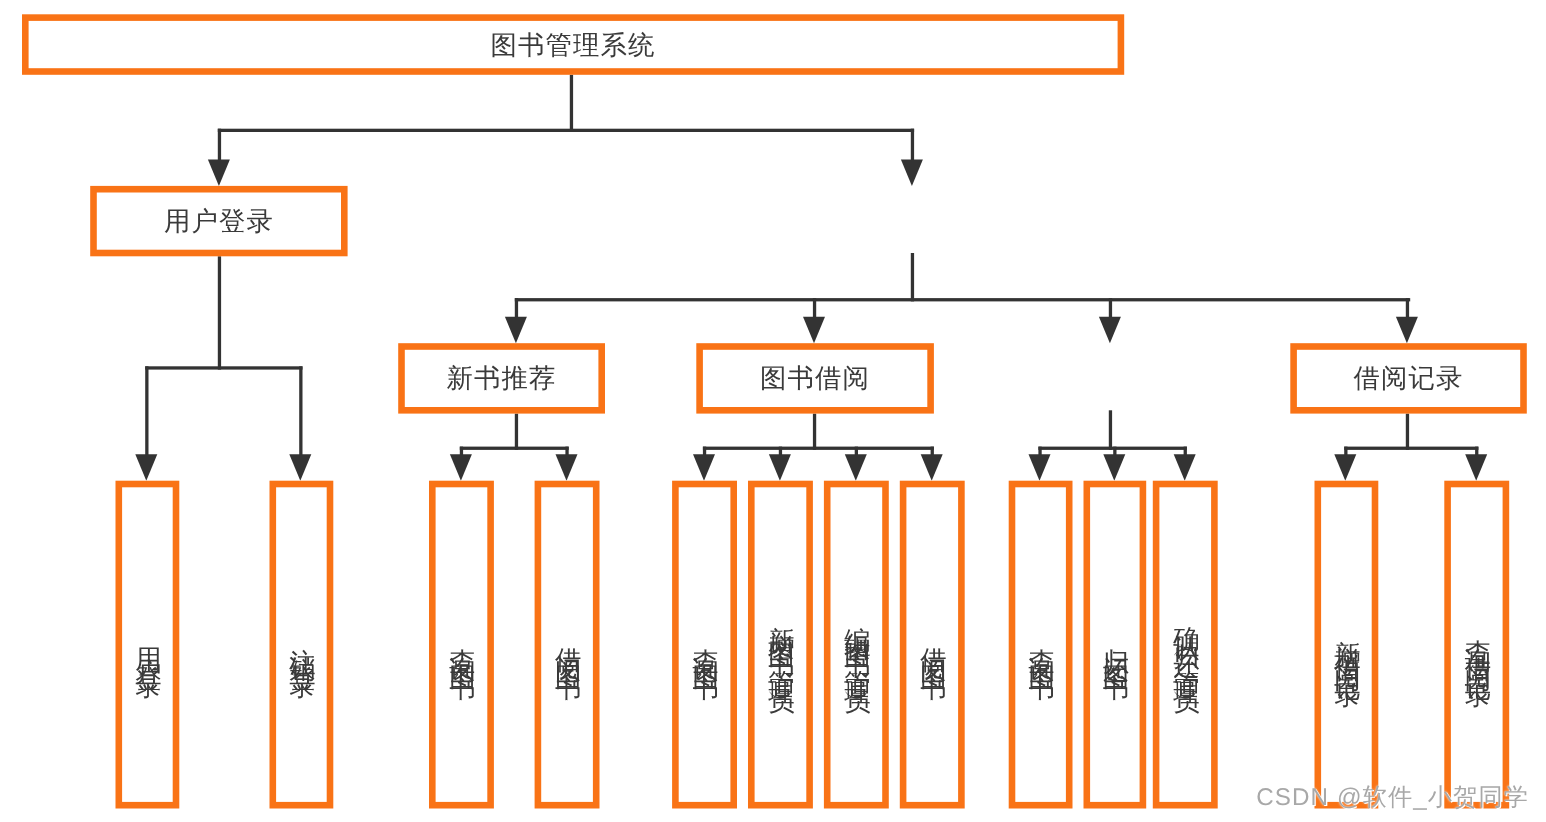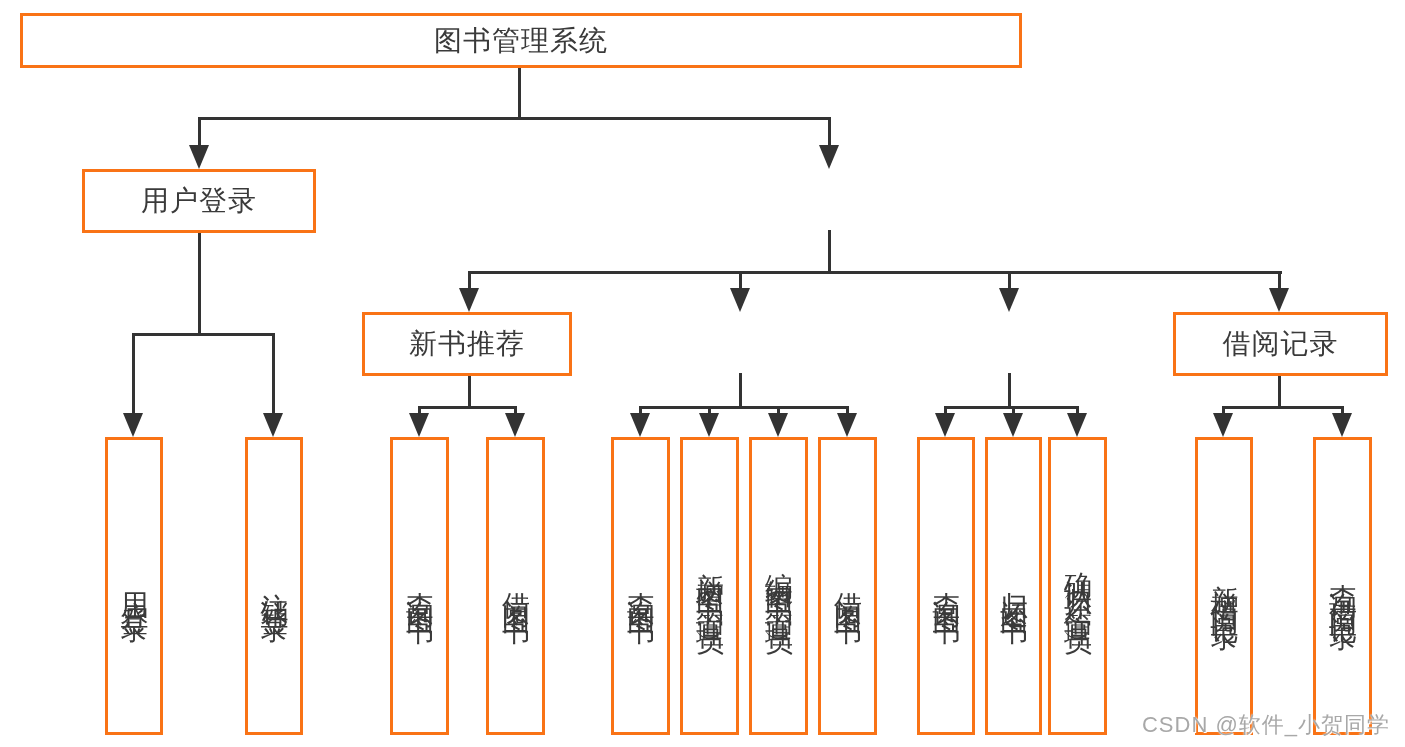--- a/index.html
+++ b/index.html
@@ -1,22 +1,22 @@
 <!DOCTYPE html>
 <html><head>
 <meta charset="utf-8">
 <style>
   html,body{margin:0;padding:0;background:#ffffff;}
   .stage{
     position:relative;width:1405px;height:747px;background:#ffffff;overflow:hidden;
     font-family:"Liberation Sans","DejaVu Sans",sans-serif;color:#3a3a3a;
   }
   .box{
-    position:absolute;box-sizing:border-box;border:3px solid #f97316;background:#ffffff;
-    display:flex;align-items:center;justify-content:center;font-size:28px;
+    position:absolute;box-sizing:border-box;border:6px solid #f97316;background:#ffffff;
+    display:flex;align-items:center;justify-content:center;font-size:24px;
     letter-spacing:1px;color:#3a3a3a;z-index:2;
   }
   .vbox span{
     writing-mode:vertical-rl;letter-spacing:8px;line-height:1;display:block;
   }
   .vl{position:absolute;width:3px;background:#333333;z-index:1;}
   .hl{position:absolute;height:3px;background:#333333;z-index:1;}
   .arr{
     position:absolute;width:0;height:0;z-index:1;
     border-left:10px solid transparent;border-right:10px solid transparent;
@@ -58,22 +58,25 @@
   <div class="hl" style="left:468px;top:271px;width:814px"></div>
   <div class="vl" style="left:468px;top:271px;height:20px"></div>
   <div class="arr" style="left:459px;top:288px"></div>
   <div class="vl" style="left:739px;top:271px;height:20px"></div>
   <div class="arr" style="left:730px;top:288px"></div>
   <div class="vl" style="left:1008px;top:271px;height:20px"></div>
   <div class="arr" style="left:999px;top:288px"></div>
   <div class="vl" style="left:1278px;top:271px;height:20px"></div>
   <div class="arr" style="left:1269px;top:288px"></div>
 
-  <div class="box" style="left:362px;top:312px;width:210px;height:64px">
+  <div class="box" style="left:362px;top:312px;width:188px;height:64px">
     <span>新书推荐</span>
+  </div>
+  <div class="box" style="left:633px;top:312px;width:216px;height:64px">
+    <span>图书借阅</span>
   </div>
   <div class="box" style="left:1173px;top:312px;width:215px;height:64px">
     <span>借阅记录</span>
   </div>
 
   <div class="vl" style="left:468px;top:373px;height:36px"></div>
   <div class="hl" style="left:418px;top:406px;width:99px"></div>
   <div class="vl" style="left:418px;top:406px;height:10px"></div>
   <div class="arr" style="left:409px;top:413px"></div>
   <div class="vl" style="left:514px;top:406px;height:10px"></div>

